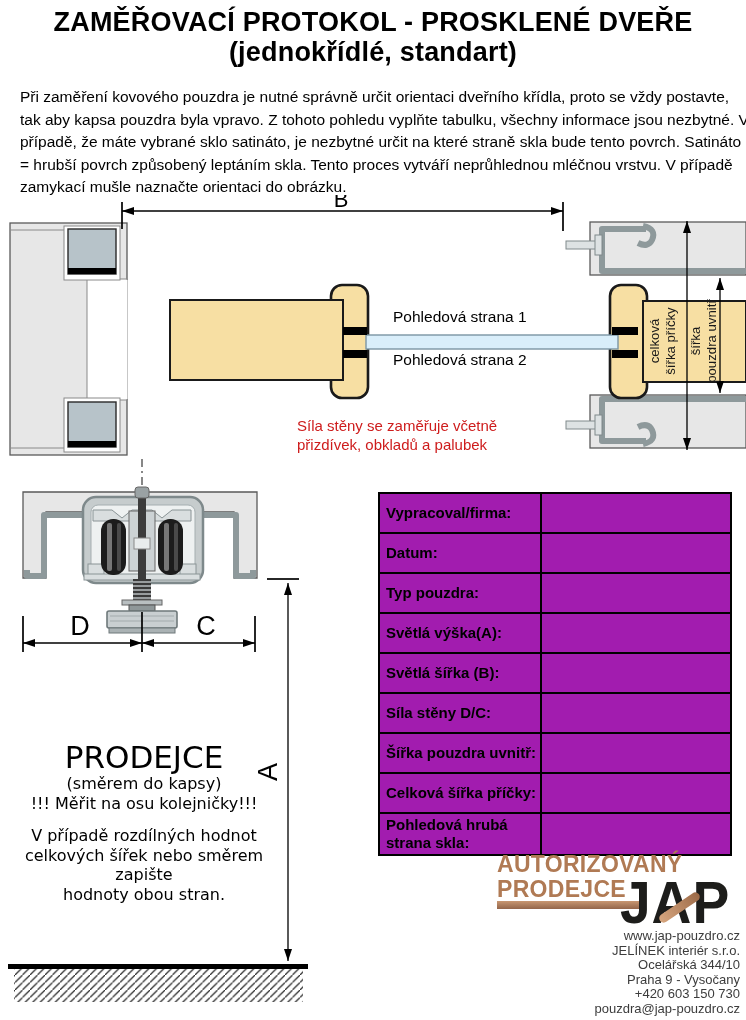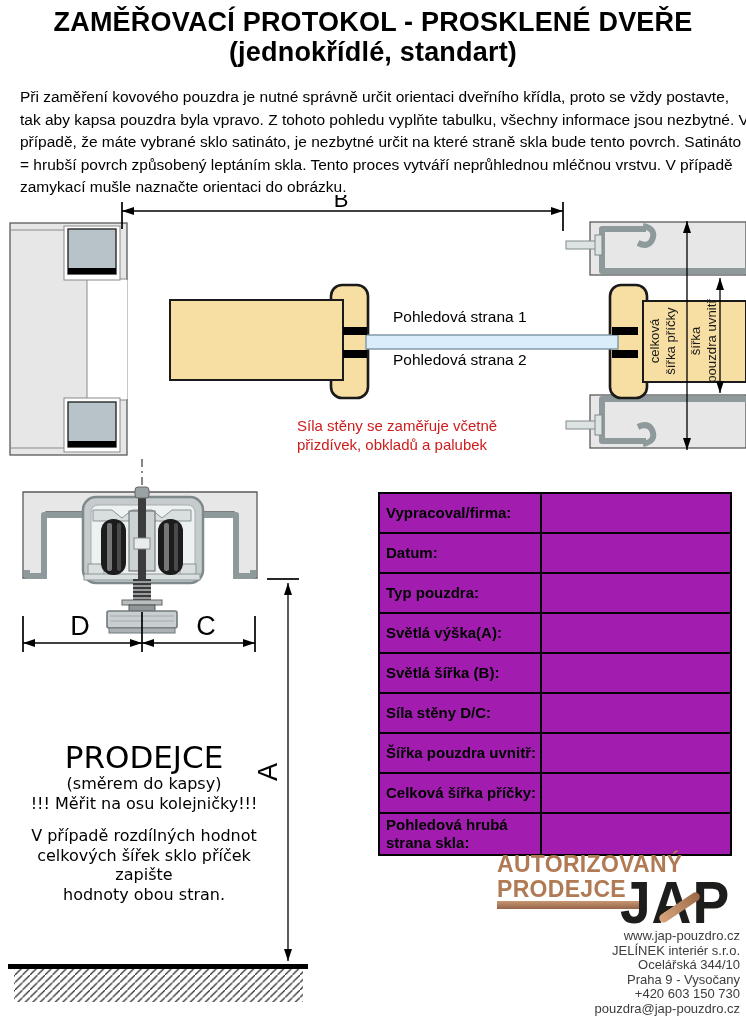--- a/index.html
+++ b/index.html
@@ -206,21 +206,21 @@
       <rect x="14" y="969" width="289" height="33" fill="url(#hatch)"></rect>
     </g>
   </svg>
 
   <div class="bokorys">
     <div class="bok-title">PRODEJCE</div>
     <div class="bok-sub">(směrem do kapsy)</div>
     <div class="bok-sub">!!! Měřit na osu kolejničky!!!</div>
     <div class="bok-note">
       <div>V případě rozdílných hodnot</div>
-      <div>celkových šířek sklo příček zapište</div>
+      <div>celkových šířek nebo směrem zapište</div>
       <div>hodnoty obou stran.</div>
     </div>
   </div>
 
   <table class="form">
     <tbody>
       <tr class="h38">
         <td class="lbl">Vypracoval/firma:</td>
         <td class="val"></td>
       </tr>

